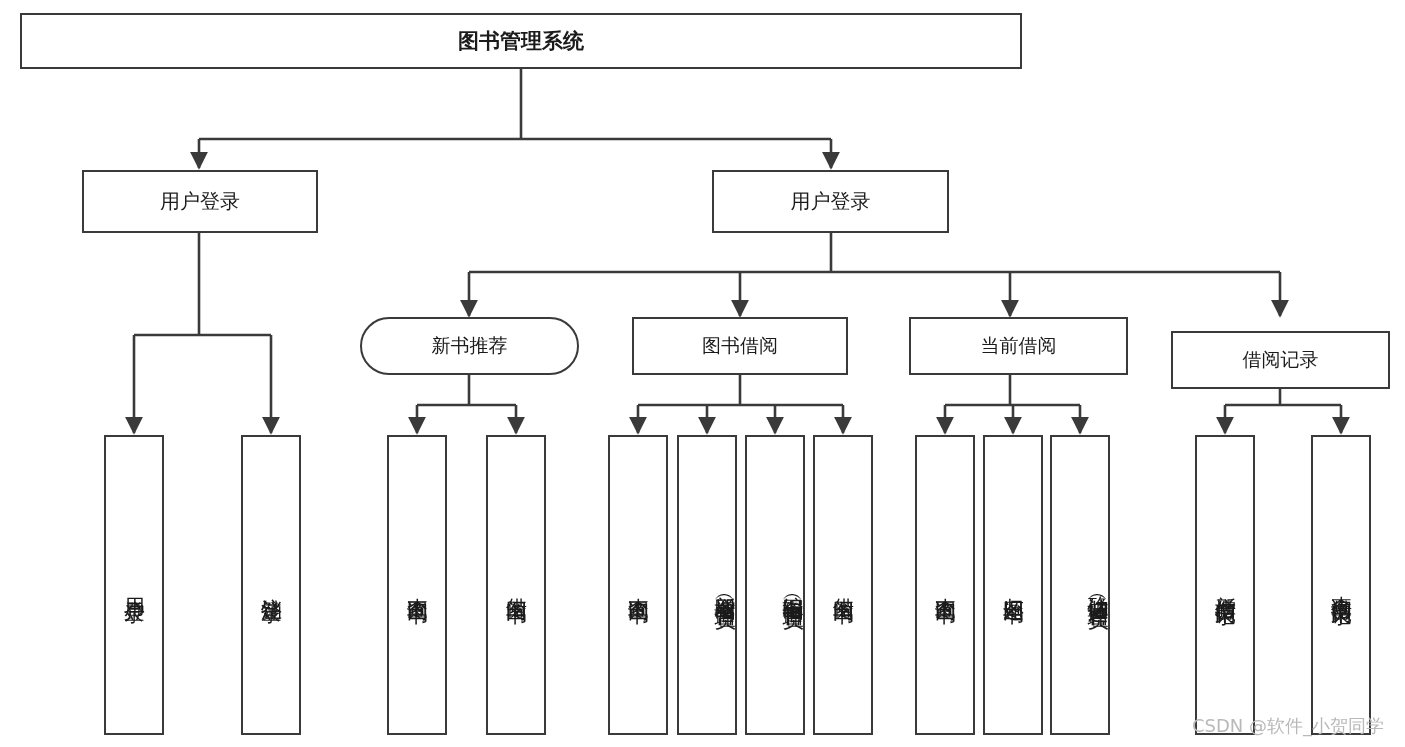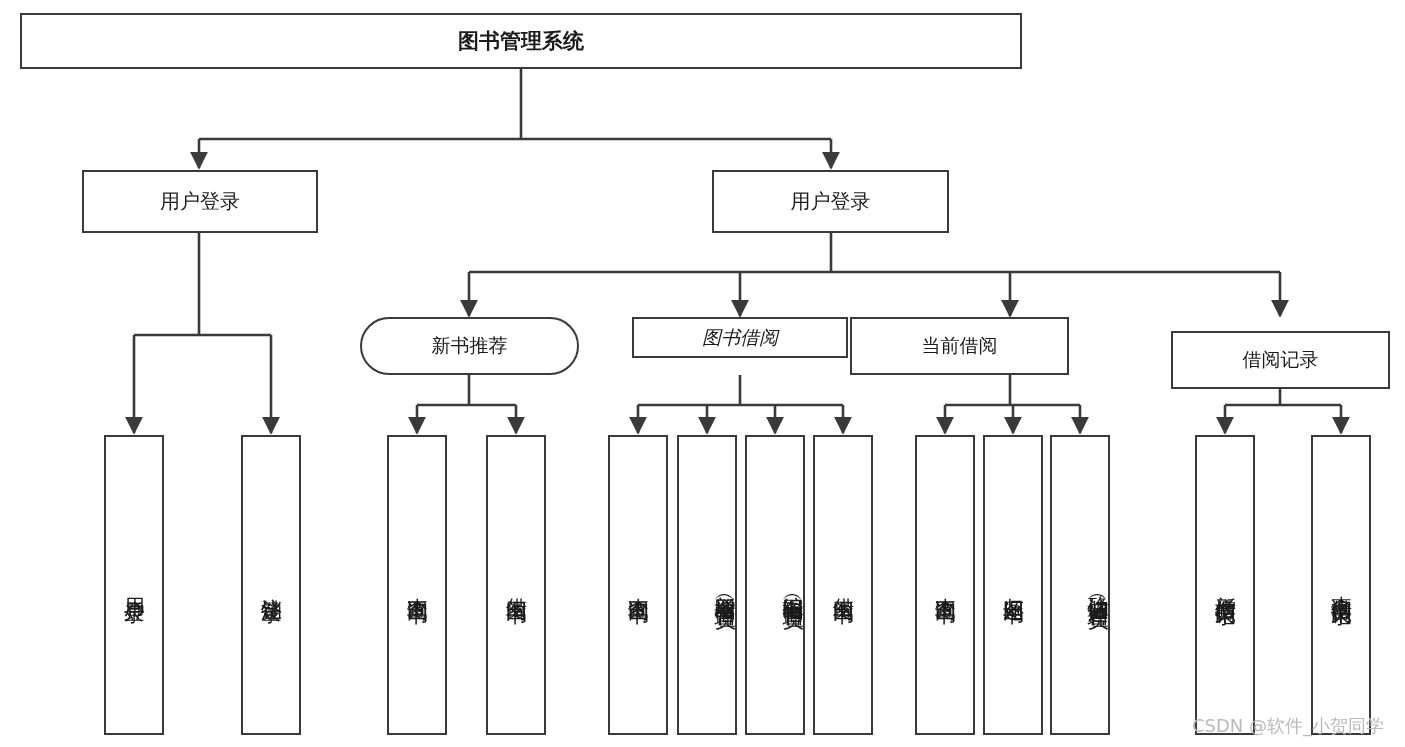--- a/index.html
+++ b/index.html
@@ -129,24 +129,24 @@
   <div class="node lvl1" style="left:82px; top:170px; width:236px; height:63px;">
     <span>用户登录</span>
   </div>
   <div class="node lvl1" style="left:712px; top:170px; width:237px; height:63px;">
     <span>用户登录</span>
   </div>
 
   <div class="node lvl2" style="left:360px; top:317px; width:219px; height:58px;border-radius:29px;">
     <span>新书推荐</span>
   </div>
-  <div class="node lvl2" style="left:632px; top:317px; width:216px; height:41px;font-style:italic;">
+  <div class="node lvl2" style="left:632px; top:317px; width:216px; height:58px;">
     <span>图书借阅</span>
   </div>
-  <div class="node lvl2" style="left:850px; top:317px; width:219px; height:58px;">
+  <div class="node lvl2" style="left:909px; top:317px; width:219px; height:58px;">
     <span>当前借阅</span>
   </div>
   <div class="node lvl2" style="left:1171px; top:317px; width:219px; height:58px;margin-top:14px;">
     <span>借阅记录</span>
   </div>
 
   <div class="node leaf short" style="left:104px; top:435px; width:60px; height:300px;">
     <span>用户登录</span>
   </div>
   <div class="node leaf short" style="left:241px; top:435px; width:60px; height:300px;">

